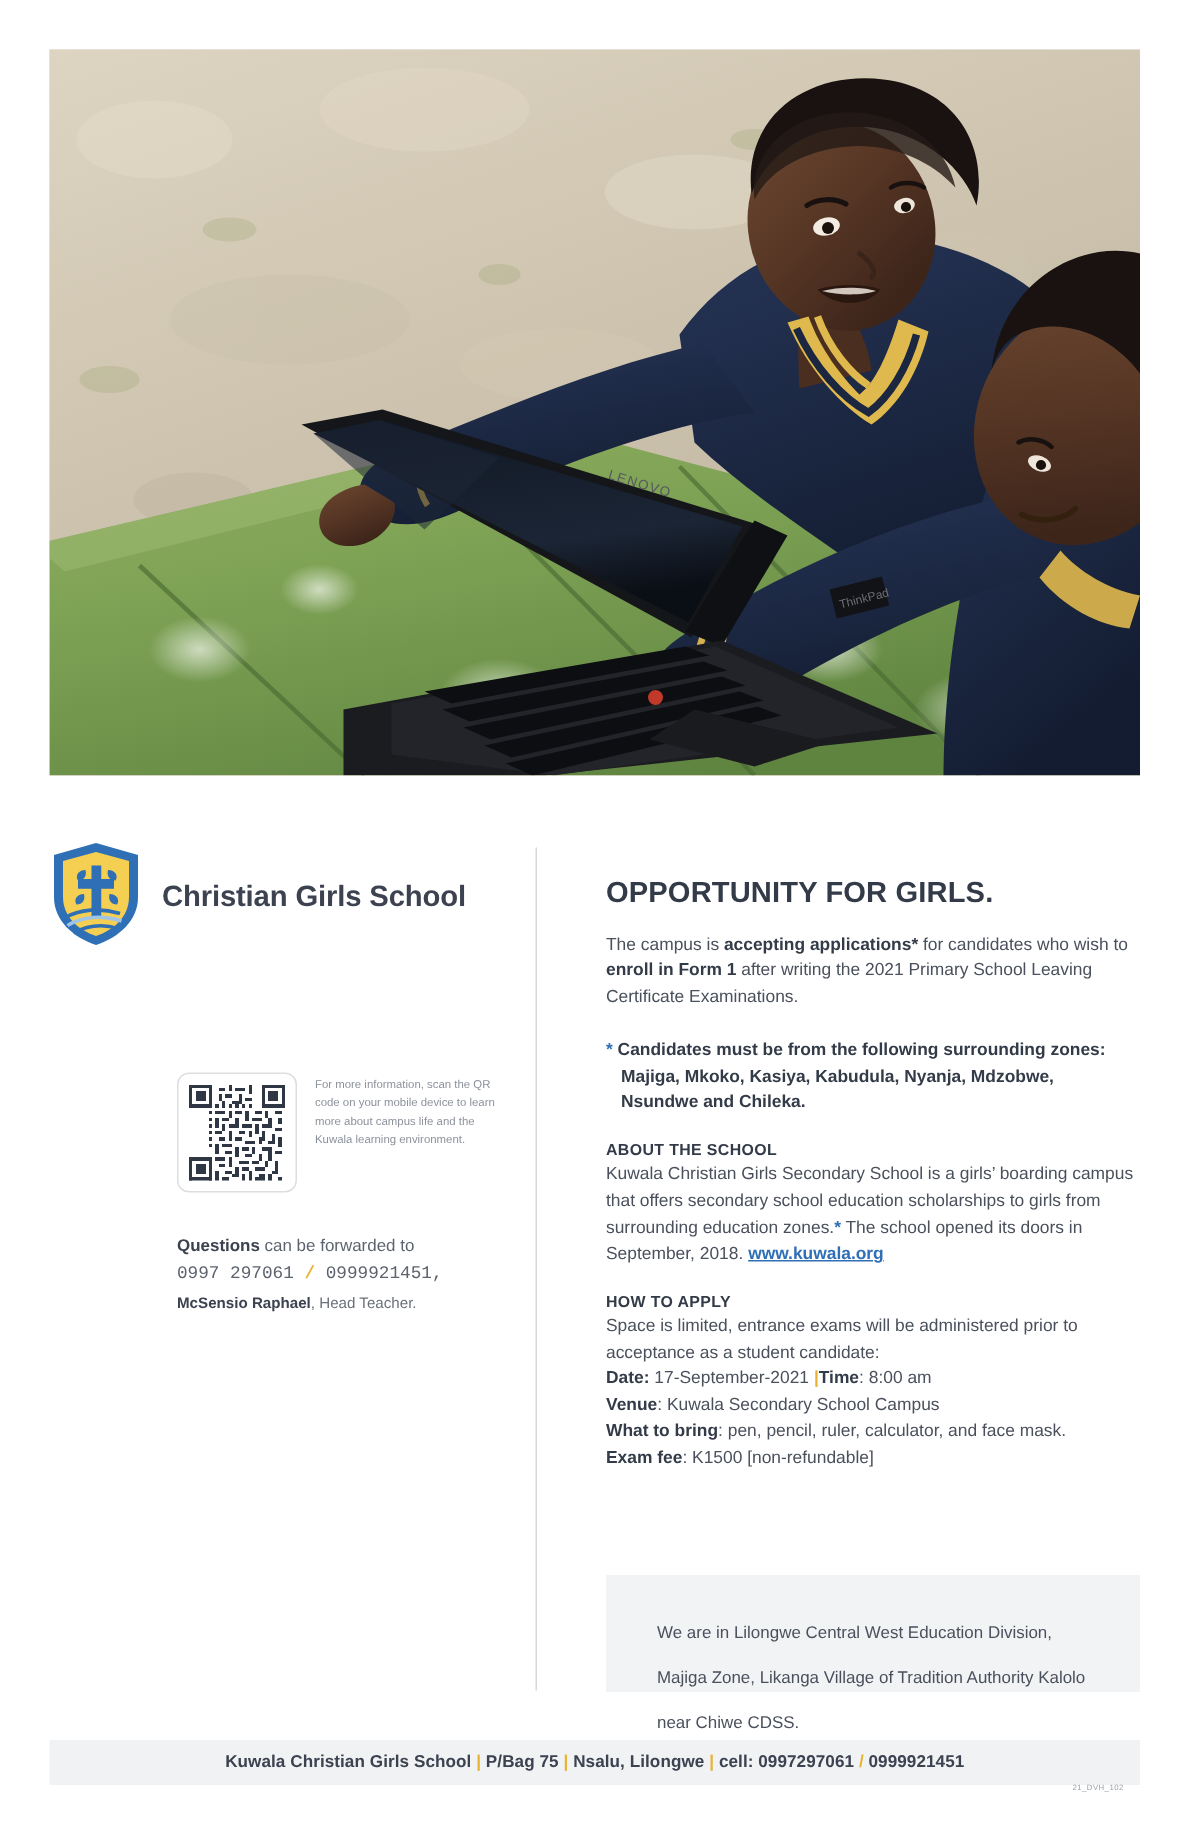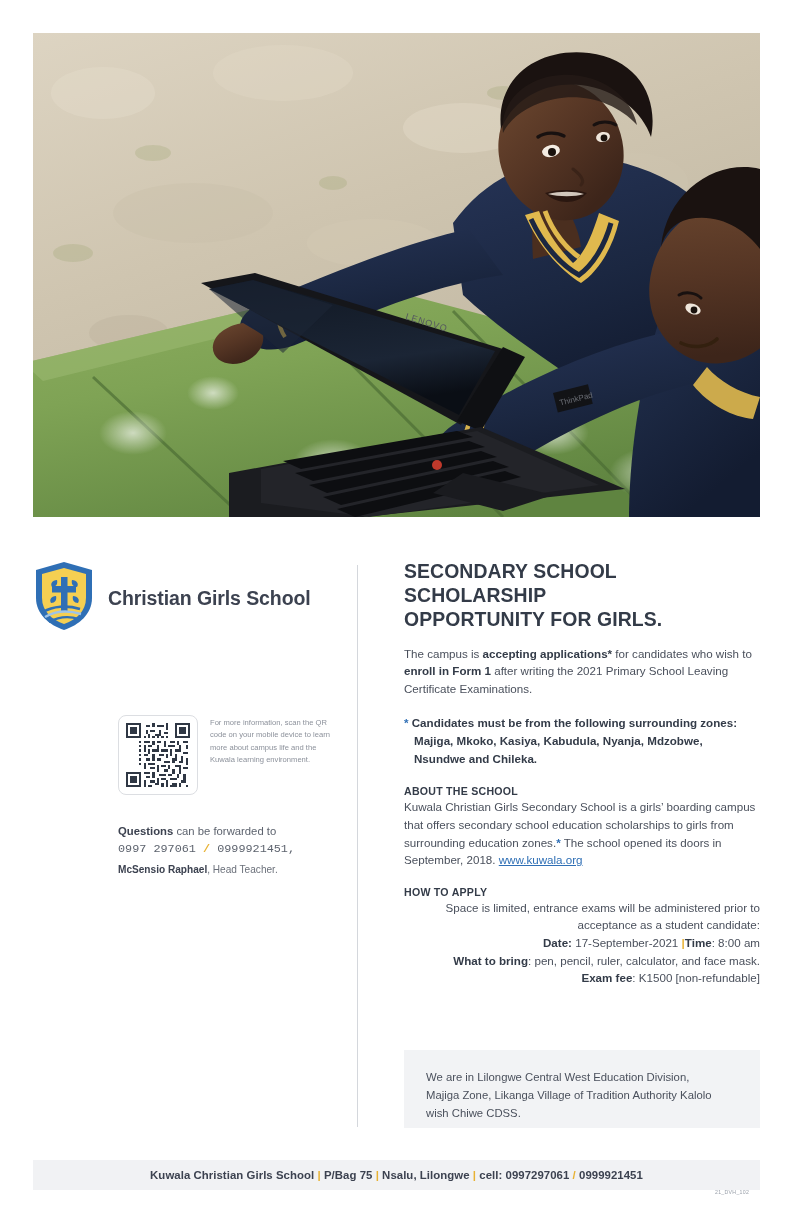--- a/index.html
+++ b/index.html
@@ -81,31 +81,31 @@
   .zones{margin:17px 0 0 0;font-size:11.6px;line-height:1.55;color:#333b48;}
   .zones .zhead{font-weight:700;}
   .zones .zline{display:block;font-weight:700;padding-left:10px;}
   .zones .zstar{color:#2f6fb5;font-weight:700;}
 
   .sec-head{
     margin:17px 0 0 0;
     font-size:10.6px;font-weight:700;color:#333b48;letter-spacing:0.25px;
   }
   .sec-body{margin:1px 0 0 0;font-size:11.6px;line-height:1.52;color:#4a505c;}
-  a.weblink{color:#2f6fb5;text-decoration:underline;font-weight:400;text-align:right;}
-
-  .apply-list{margin:1px 0 0 0;font-size:11.6px;line-height:1.52;color:#4a505c;text-align:right;}
+  a.weblink{color:#2f6fb5;text-decoration:underline;font-weight:700;text-align:right;}
+
+  .apply-list{margin:1px 0 0 0;font-size:11.6px;line-height:1.52;color:#4a505c;}
   .apply-list .lbl{font-weight:700;color:#333b48;}
 
   .notebox{
     position:absolute;left:404px;top:1050px;width:356px;height:78px;
     background:#f2f3f5;box-sizing:border-box;
     padding:18px 22px 0 22px;
   }
-  .notebox p{margin:0;font-size:11.3px;line-height:1.6;color:#4a505c;}
+  .notebox p{margin:12px;font-size:11.3px;line-height:1.6;color:#4a505c;}
 
   
   .footer{
     position:absolute;left:33px;top:1160px;width:727px;height:30px;
     background:#f1f2f4;
     display:flex;align-items:center;justify-content:center;
   }
   .footer-text{font-size:11.4px;font-weight:700;color:#3c4250;letter-spacing:0.05px;}
   .footer-text .sep-gold{font-weight:700;}
   .doccode{
@@ -435,21 +435,21 @@
       </div>
       <div class="q-line q-line3">
         <span class="q-head">McSensio Raphael</span><span class="q-role">, Head Teacher.</span>
       </div>
     </div>
   </div>
 
   <div class="rightcol">
 
     <h1 class="headline">
-      <span>SECONDARY SCHOOL SCHOLARSHIP</span><br>
+      <br>
       <span>OPPORTUNITY FOR GIRLS.</span>
     </h1>
 
     <p class="body-p"><span>The campus is </span><b>accepting applications</b><b class="star">*</b><span> for candidates who wish to </span><b>enroll in Form 1</b><span> after writing the 2021 Primary School Leaving Certificate Examinations.</span></p>
 
     <div class="zones">
       <div><span class="zstar">*</span><span class="zhead"> Candidates must be from the following surrounding zones:</span></div>
       <span class="zline">Majiga, Mkoko, Kasiya, Kabudula, Nyanja, Mdzobwe,</span>
       <span class="zline">Nsundwe and Chileka.</span>
     </div>
@@ -458,29 +458,30 @@
     <p class="sec-body"><span>Kuwala Christian Girls Secondary School is a girls’ boarding campus that offers secondary school education scholarships to girls from surrounding education zones.</span><b class="star">*</b><span> The school opened its doors in September, 2018. </span><a class="weblink" href="#">www.kuwala.org</a></p>
 
     <div class="sec-head">HOW TO APPLY</div>
     <div class="apply-list">
       <div>Space is limited, entrance exams will be administered prior to acceptance as a student candidate:</div>
       <div>
         <span class="lbl">Date:</span>
         <span>17-September-2021</span>
         <span class="sep-gold">|</span><span class="lbl">Time</span><span>: 8:00 am</span>
       </div>
+      <div><span class="lbl">Venue</span><span>:  Kuwala Secondary School Campus</span></div>
       <div><span class="lbl">What to bring</span><span>:  pen, pencil, ruler, calculator, and face mask.</span></div>
       <div><span class="lbl">Exam fee</span><span>: K1500 [non-refundable]</span></div>
     </div>
   </div>
 
   <div class="notebox">
     <p>We are in Lilongwe Central West Education Division,</p>
     <p>Majiga Zone, Likanga Village of Tradition Authority Kalolo</p>
-    <p>wish Chiwe CDSS.</p>
+    <p>near Chiwe CDSS.</p>
   </div>
 
   <div class="footer">
     <div class="footer-text">
       <span>Kuwala Christian Girls School</span>
       <span class="sep-gold">|</span>
       <span>P/Bag 75</span>
       <span class="sep-gold">|</span>
       <span>Nsalu, Lilongwe</span>
       <span class="sep-gold">|</span>

